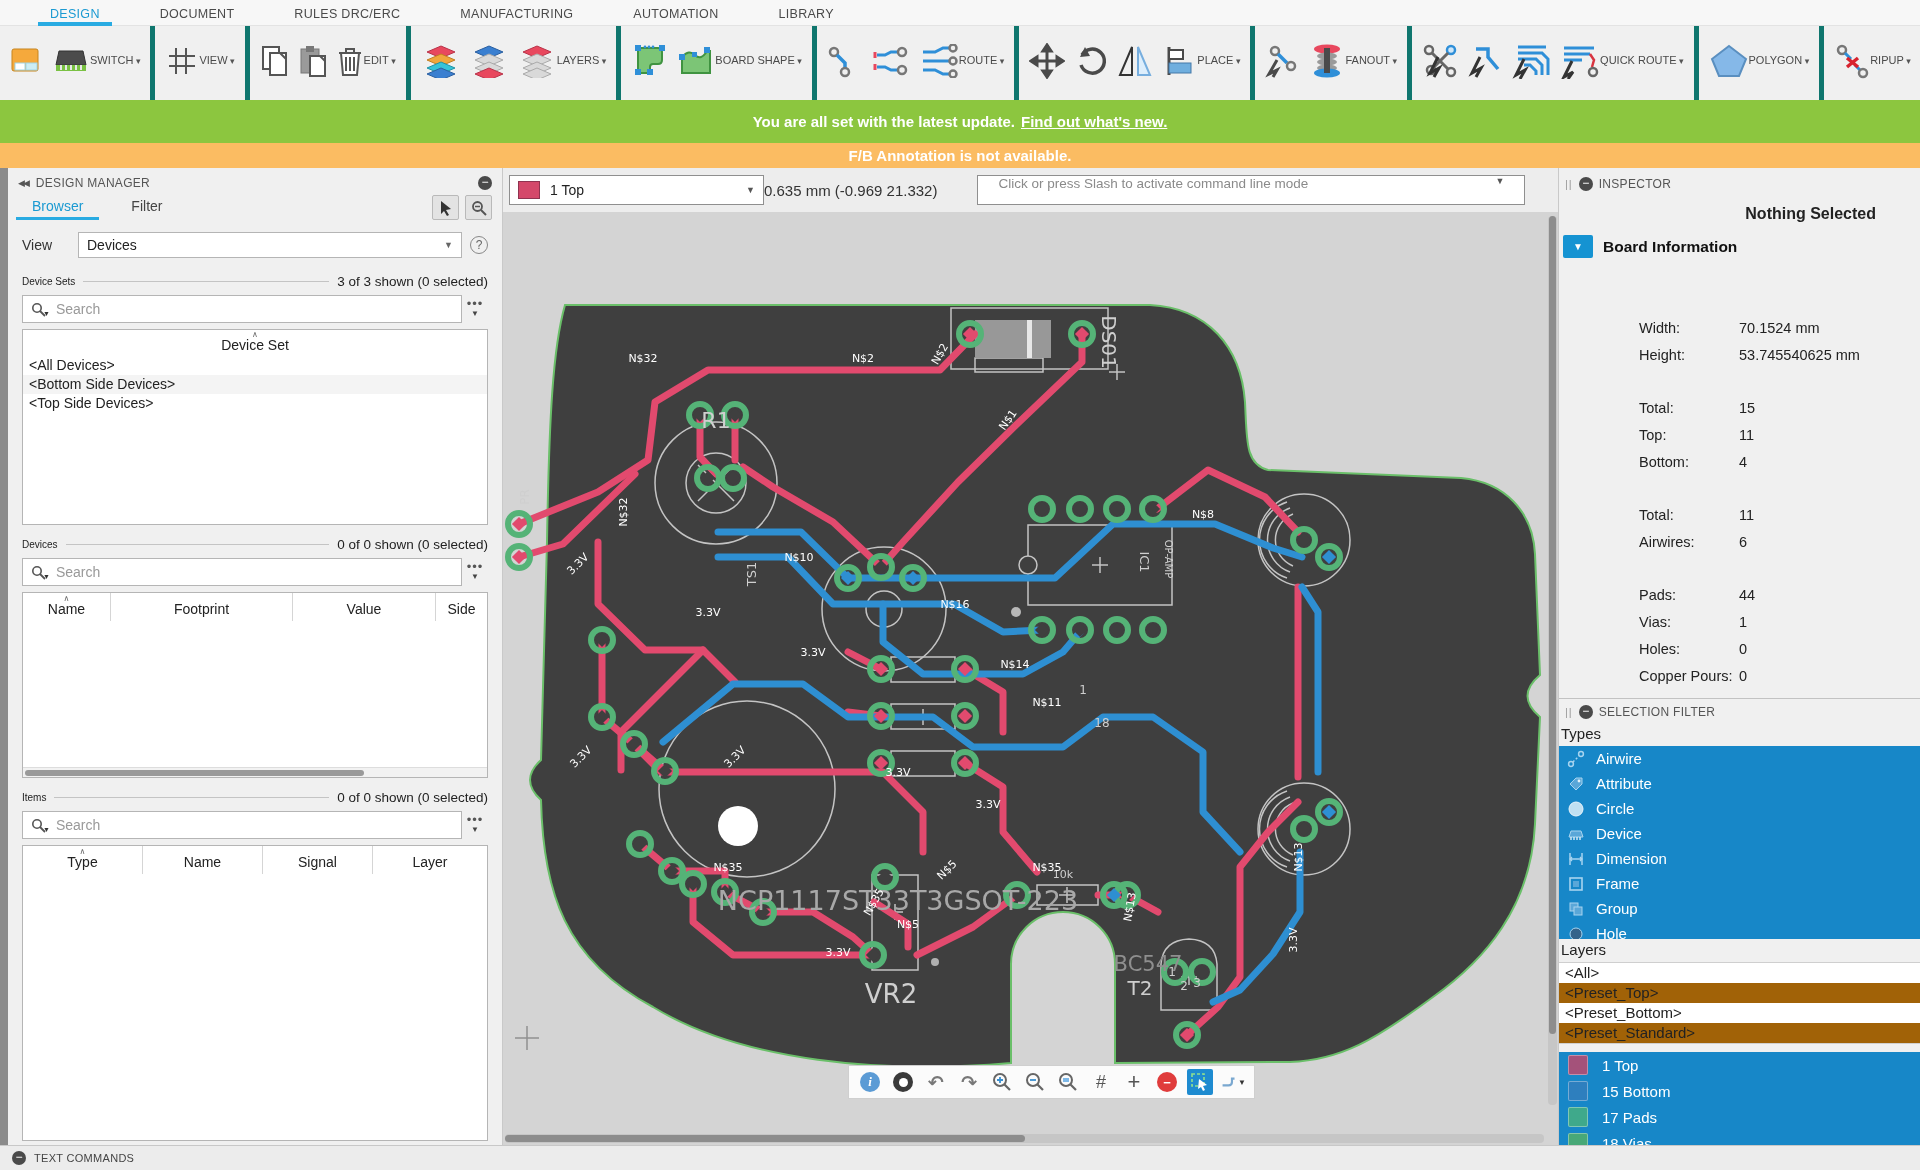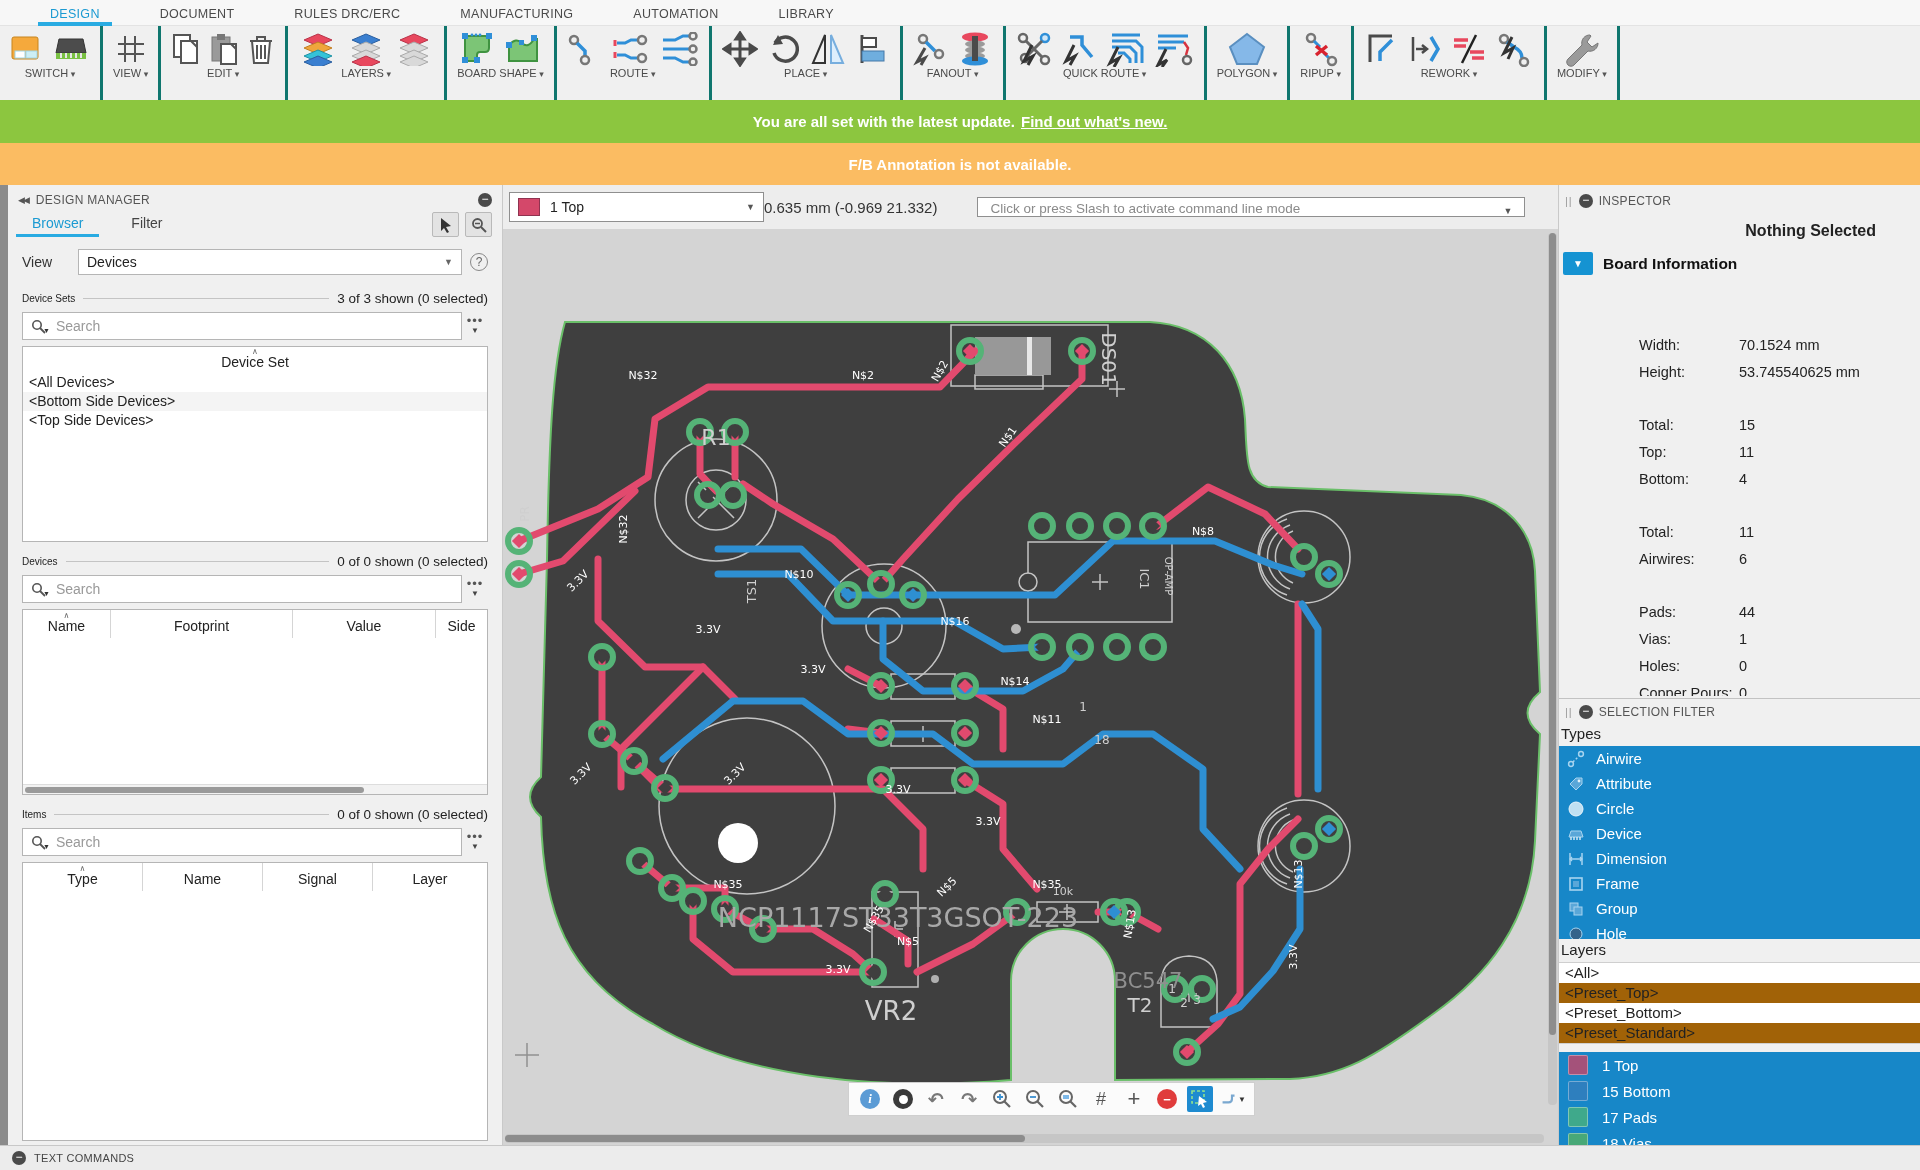--- a/index.html
+++ b/index.html
@@ -12,32 +12,32 @@
     padding-left:36px; border-bottom:1px solid #e3e3e3; flex:0 0 auto; }
   .mtab { font-size:12.5px; color:#4a4a4a; letter-spacing:.3px; padding:4px 14px 2px;
     margin-right:32px; position:relative; cursor:default; }
   .mtab.active { color:#1b9ad2; }
   .mtab.active::after { content:""; position:absolute; left:2px; right:2px; bottom:-3px;
     height:4px; background:#29abe2; }
 
   
   .toolbar { height:74px; background:#f0f0f0; display:flex; align-items:stretch;
     overflow:hidden; flex:0 0 auto; }
-  .tgroup { display:flex; flex-direction:column; align-items:center; justify-content:space-between;
-    padding:5px 10px 19px; border-right:3px solid #0f766e; }
+  .tgroup { display:flex; align-items:center; justify-content:space-between;
+    padding:5px 10px 10px; border-right:5px solid #0f766e; }
   .ticons { display:flex; align-items:center; gap:8px; height:46px; }
   .ticons svg { display:block; }
   .tlabel { font-size:11px; color:#4a4a4a; white-space:nowrap; padding-bottom:2px; }
   .tlabel::after { content:" ▾"; font-size:9px; color:#555; }
 
   
   .banner { flex:0 0 auto; display:flex; align-items:center; justify-content:center;
     color:#fff; font-size:15px; font-weight:bold; }
   .banner.green { height:43px; background:#8cc63f; }
-  .banner.orange { height:42px; background:#fbbc62; }
+  .banner.orange { height:25px; background:#fbbc62; }
   .banner a { color:#fff; text-decoration:underline; margin-left:6px; cursor:pointer; }
 
   
   .main { flex:1 1 auto; display:flex; min-height:0; }
   .leftstrip { width:8px; background:#8b8b8b; flex:0 0 auto; }
 
   
   .left-panel { width:495px; flex:0 0 auto; background:#f0f0f0; display:flex;
     flex-direction:column; overflow:hidden; padding:0 0 0 0; border-right:1px solid #c9c9c9; }
   .lp-header { display:flex; align-items:center; padding:8px 10px 2px 10px; }
@@ -91,22 +91,22 @@
 
   
   .canvas { flex:1 1 auto; display:flex; flex-direction:column; min-width:0; background:#ededed; }
   .canvas-topbar { height:44px; display:flex; align-items:center; padding:0 8px 0 6px; flex:0 0 auto; }
   .layer-combo { width:255px; height:30px; background:#fff; border:1px solid #8f8f8f;
     display:flex; align-items:center; padding:0 8px; cursor:pointer; }
   .layer-swatch { width:22px; height:18px; background:#d4486a; border:1px solid #8f3350; margin-right:10px; }
   .layer-combo .txt { font-size:14px; color:#222; }
   .layer-combo .arr { margin-left:auto; font-size:9px; color:#555; }
   .coords { font-size:15px; color:#333; white-space:nowrap; }
-  .cmdline { margin-left:40px; flex:1 1 auto; max-width:548px; height:20px; background:#fff;
-    border:1px solid #8f8f8f; display:flex; align-items:flex-end; padding:0 12px; }
+  .cmdline { margin-left:40px; flex:1 1 auto; max-width:548px; height:30px; background:#fff;
+    border:1px solid #8f8f8f; display:flex; align-items:flex-start; padding:0 20px; }
   .cmdline input { border:none; outline:none; flex:1 1 auto; font-size:13.5px; color:#333;
     font-family:inherit; }
   .cmdline input::placeholder { color:#8a8a8a; }
   .cmdline .arr { font-size:9px; color:#555; }
   .viewport { position:relative; flex:1 1 auto; background:#d4d4d4; overflow:hidden; }
   .viewport svg.boardsvg { position:absolute; left:0; top:0; }
   #board-labels { position:absolute; left:0; top:0; width:100%; height:100%; pointer-events:none; }
   #board-labels .blab { position:absolute; white-space:nowrap; font-family:"DejaVu Sans",sans-serif; }
   .vscroll { position:absolute; right:1px; top:4px; bottom:40px; width:9px; background:#c6c6c6; border-radius:4px; }
   .vscroll .vthumb { position:absolute; left:1px; right:1px; top:0; height:92%; background:#8d8d8d; border-radius:4px; }

